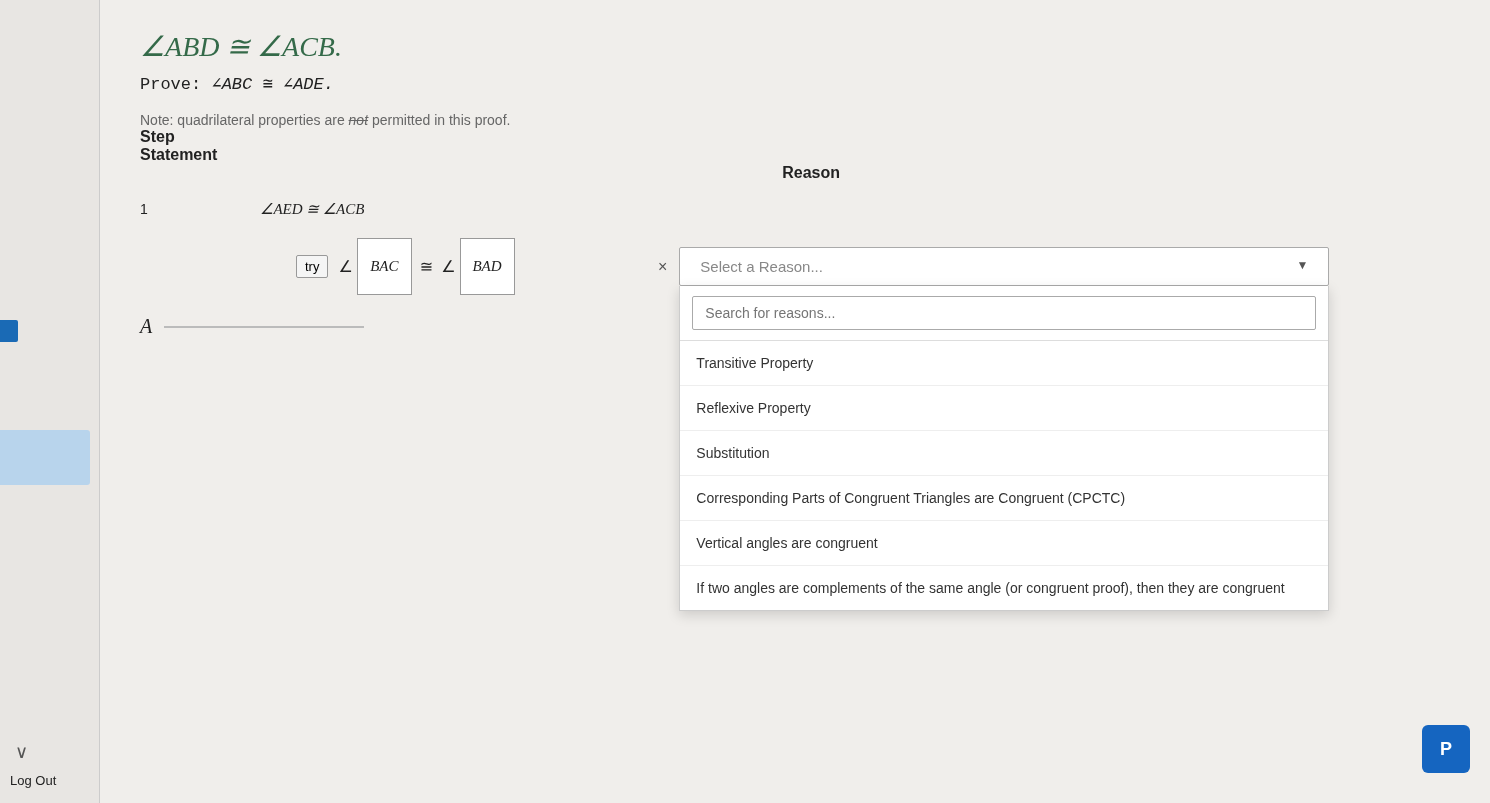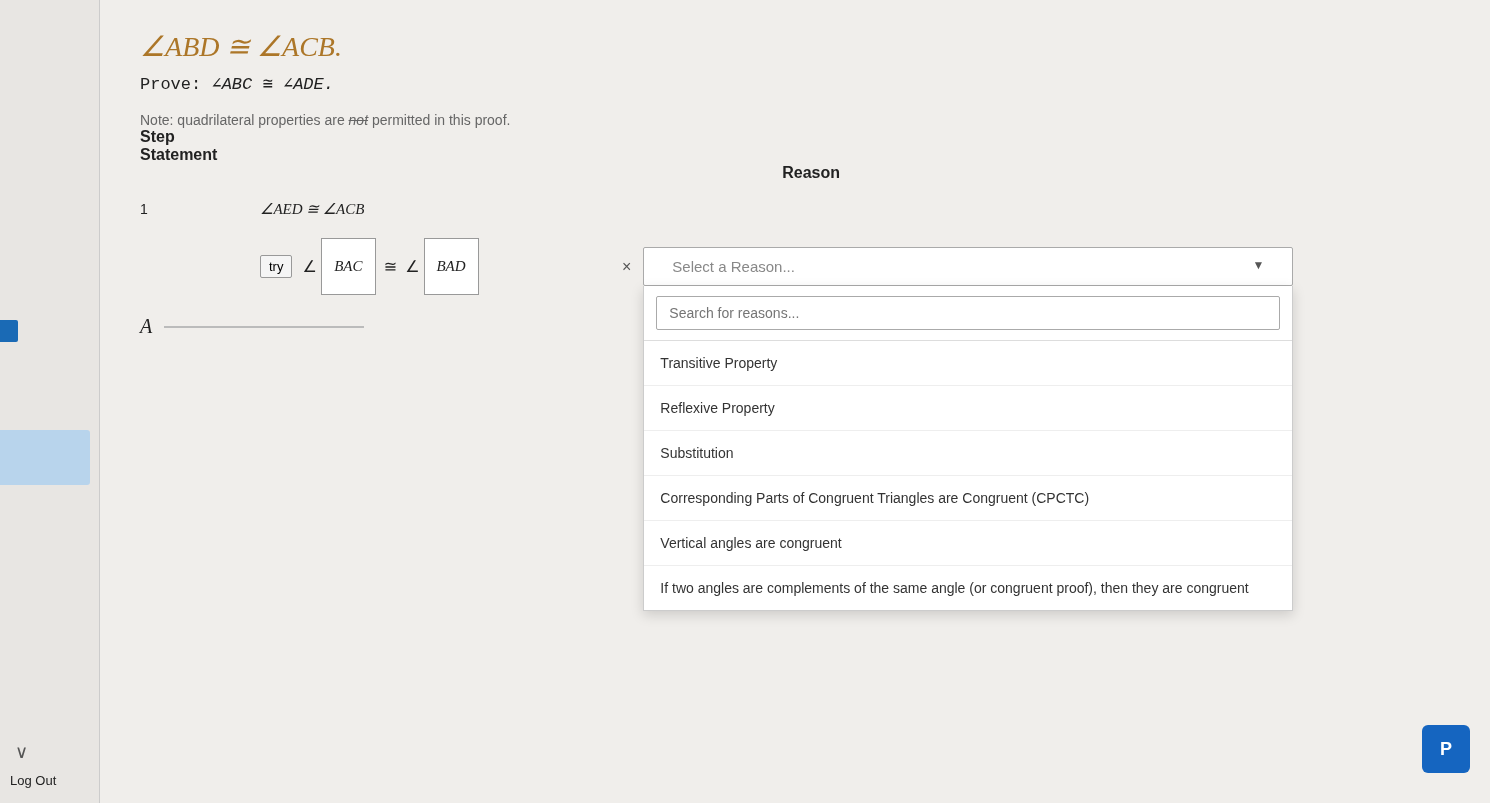--- a/index.html
+++ b/index.html
@@ -130,20 +130,21 @@
       font-family: Arial, sans-serif;
       font-size: 15px;
     }
 
     
     .row2-statement {
       display: flex;
       align-items: center;
       gap: 4px;
       width: 350px;
+      margin-left: 36px;
     }
 
     .try-btn {
       border: 1px solid #999;
       background: #f5f5f5;
       padding: 3px 8px;
       font-size: 13px;
       font-family: Arial, sans-serif;
       cursor: pointer;
       border-radius: 2px;
@@ -184,21 +185,21 @@
       position: relative;
       width: 650px;
     }
 
     .reason-select-box {
       display: flex;
       align-items: flex-start;
       justify-content: space-between;
       border: 1px solid #aaa;
       background: white;
-      padding: 10px 28px;
+      padding: 10px 20px;
       font-size: 15px;
       font-family: Arial, sans-serif;
       color: #888;
       cursor: pointer;
       border-radius: 2px;
     }
 
     .reason-select-box .chevron {
       font-size: 12px;
       color: #555;
@@ -281,21 +282,21 @@
       display: flex;
       align-items: center;
       justify-content: center;
       font-family: Arial, sans-serif;
     }
 
     .top-fade {
       font-size: 28px;
       font-style: italic;
       font-family: Georgia, serif;
-      color: #a16207;
+      color: #14532d;
       margin-bottom: 10px;
       opacity: 0.85;
     }
   </style>
 </head>
 <body>
 
 <div class="page-container">
 
   <div class="sidebar">

